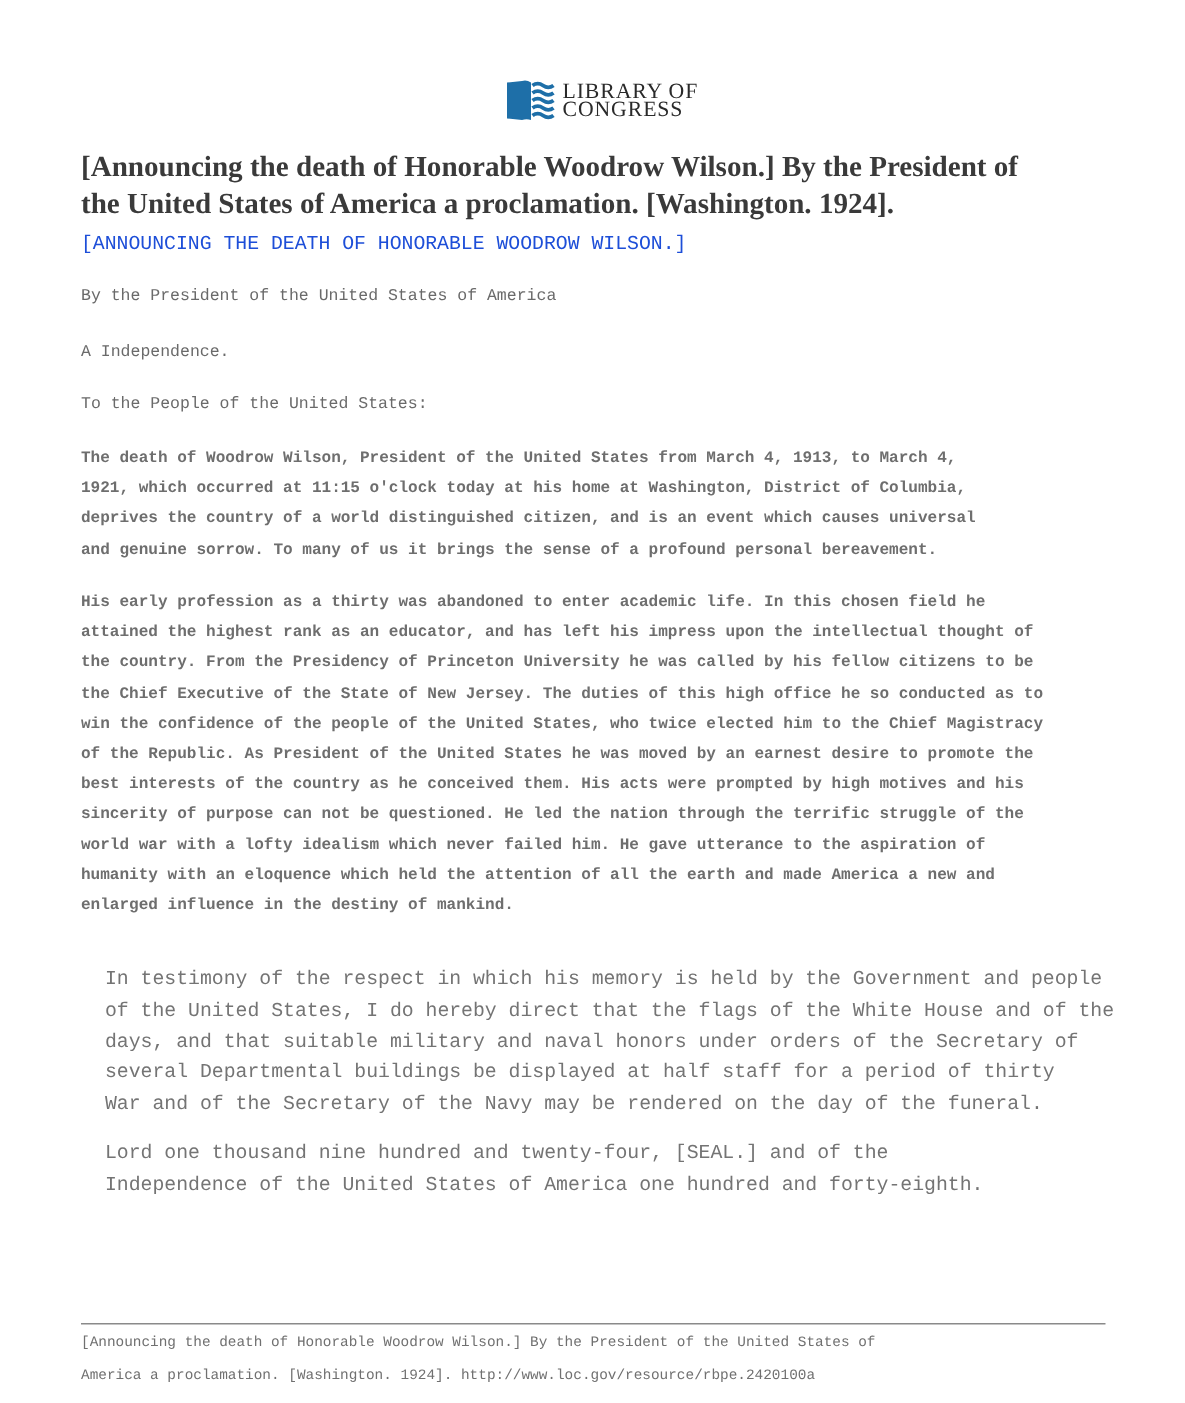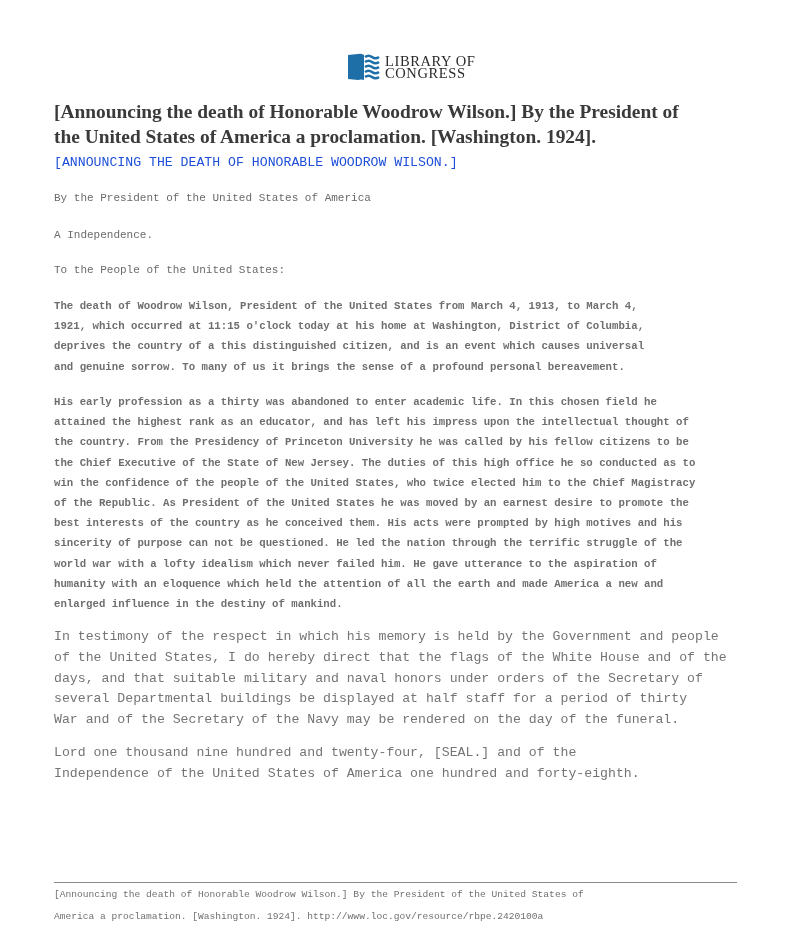--- a/index.html
+++ b/index.html
@@ -10,21 +10,21 @@
     body {
       width: 790px;
       height: 935px;
       position: relative;
       overflow: hidden;
       font-family: "Liberation Mono", "DejaVu Sans Mono", monospace;
       color: #6b6b6b;
     }
     .logo {
       position: absolute;
-      left: 348px;
+      left: 338px;
       top: 53px;
       display: flex;
       align-items: center;
       gap: 5px;
     }
     .logo-mark {
       width: 32px;
       height: 28px;
       display: block;
     }
@@ -74,21 +74,21 @@
       margin: 0;
     }
     .para-sm span { display: block; white-space: nowrap; font-weight: bold; }
     .para-md {
       position: absolute;
       left: 54px;
       width: 700px;
       font-size: 13.2px;
       line-height: 20.8px;
       color: #747474;
-      margin: 0;
+      margin: 16px;
     }
     .para-md span { display: block; white-space: nowrap; }
     .footer-rule {
       position: absolute;
       left: 54px;
       top: 882px;
       width: 683px;
       height: 0;
       border-top: 1.5px solid #8a8a8a;
     }
@@ -130,21 +130,21 @@
 
 <div class="subtitle">[ANNOUNCING THE DEATH OF HONORABLE WOODROW WILSON.]</div>
 
 <div class="line-lg" style="top:192px">By the President of the United States of America</div>
 <div class="line-lg" style="top:229px">A Independence.</div>
 <div class="line-lg" style="top:264px">To the People of the United States:</div>
 
 <p class="para-sm" style="top:296px">
   <span>The death of Woodrow Wilson, President of the United States from March 4, 1913, to March 4,</span>
   <span>1921, which occurred at 11:15 o'clock today at his home at Washington, District of Columbia,</span>
-  <span>deprives the country of a this distinguished citizen, and is an event which causes universal</span>
+  <span>deprives the country of a world distinguished citizen, and is an event which causes universal</span>
   <span>and genuine sorrow. To many of us it brings the sense of a profound personal bereavement.</span>
 </p>
 
 <p class="para-sm" style="top:392px">
   <span>His early profession as a thirty was abandoned to enter academic life. In this chosen field he</span>
   <span>attained the highest rank as an educator, and has left his impress upon the intellectual thought of</span>
   <span>the country. From the Presidency of Princeton University he was called by his fellow citizens to be</span>
   <span>the Chief Executive of the State of New Jersey. The duties of this high office he so conducted as to</span>
   <span>win the confidence of the people of the United States, who twice elected him to the Chief Magistracy</span>
   <span>of the Republic. As President of the United States he was moved by an earnest desire to promote the</span>

